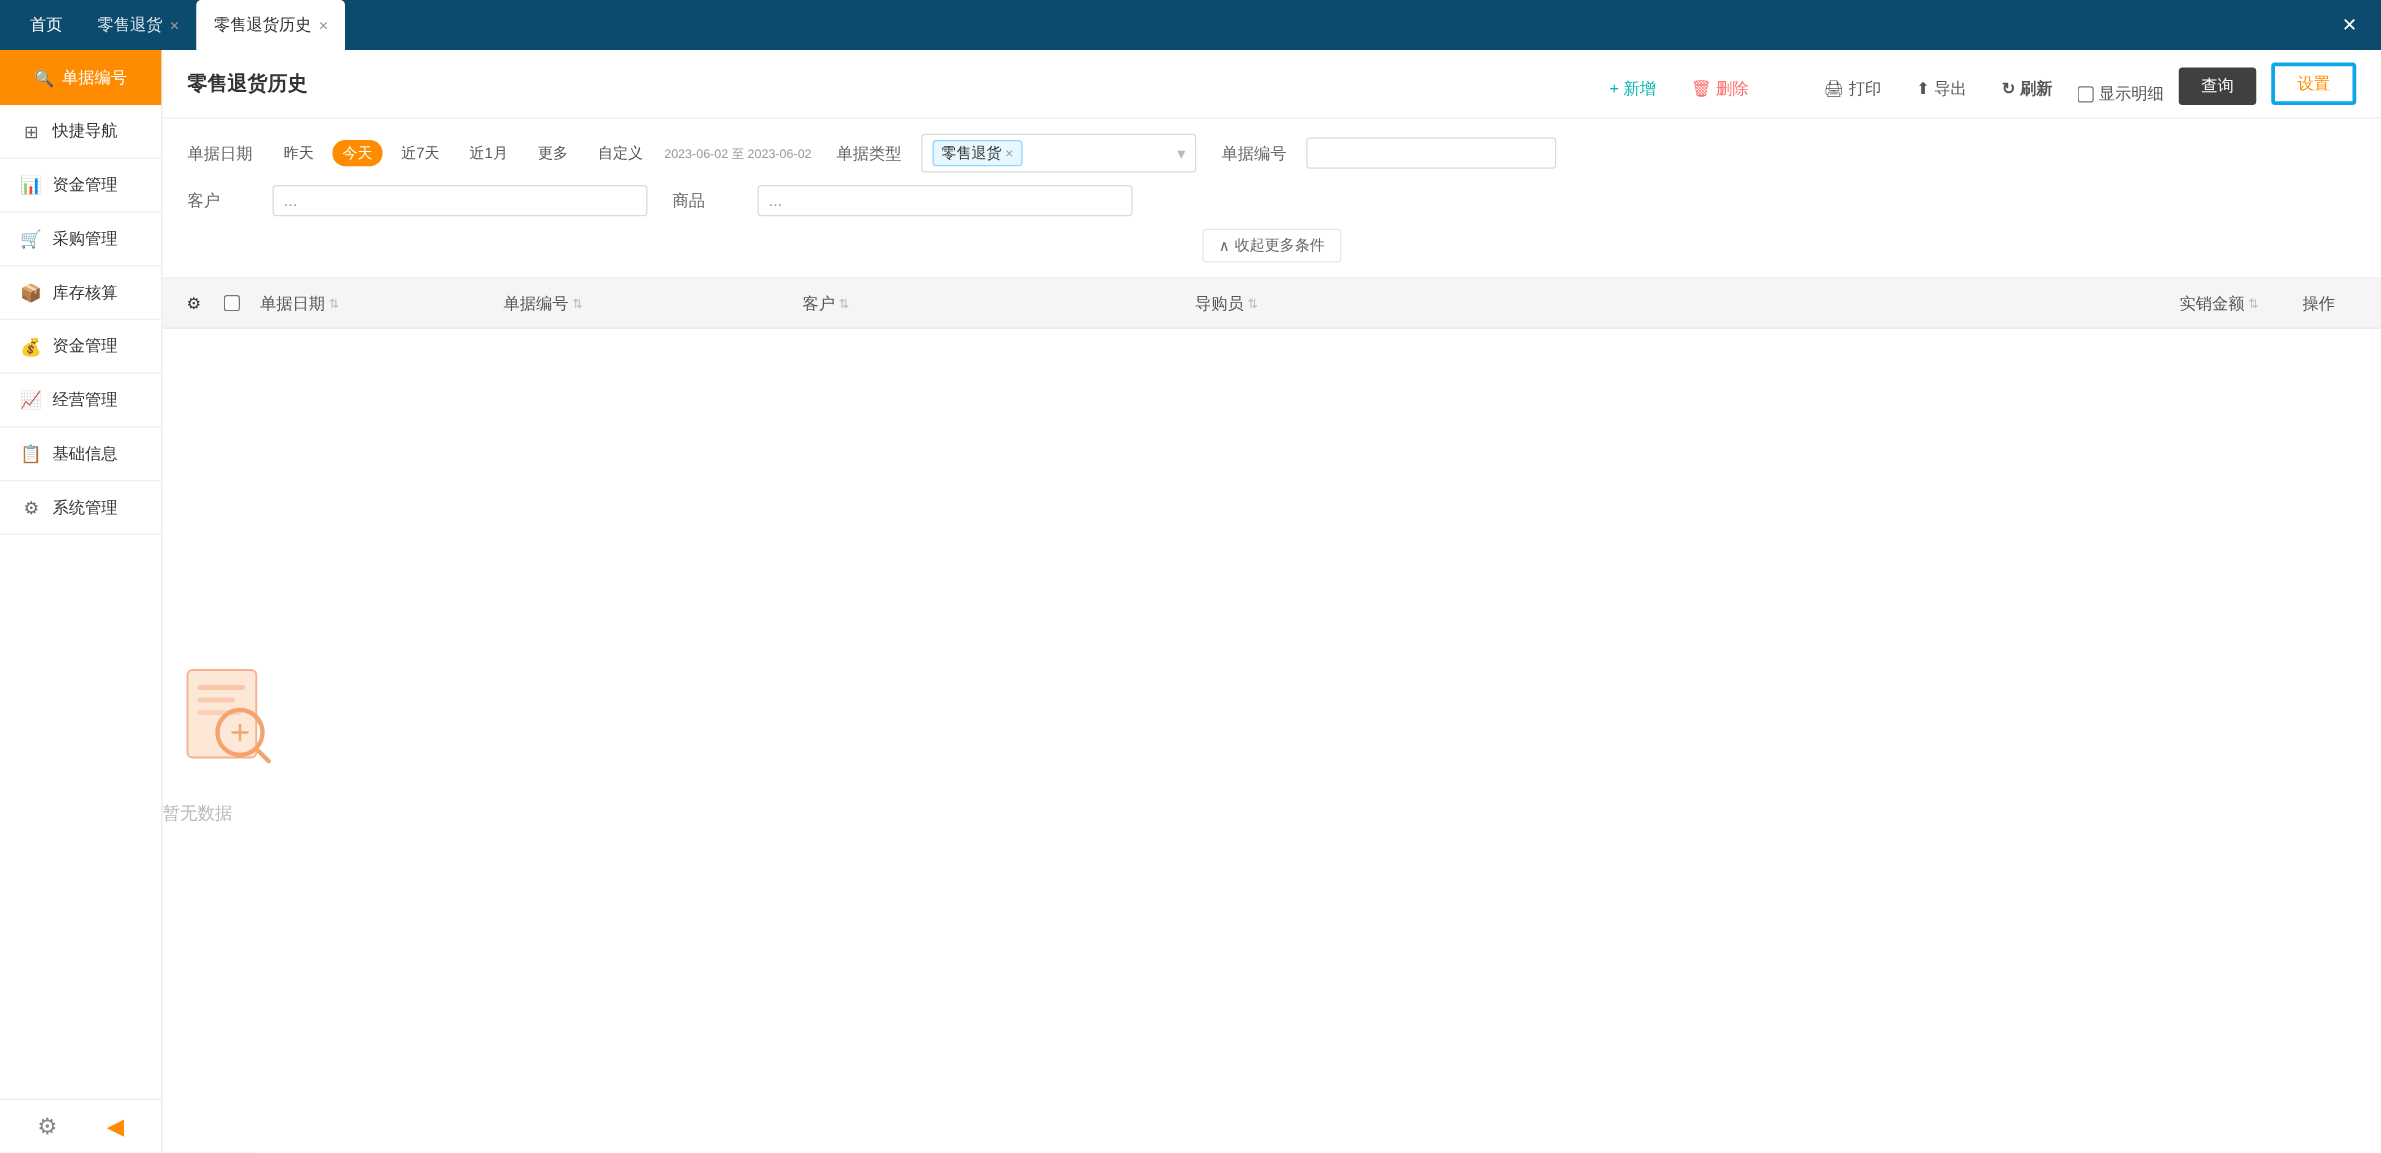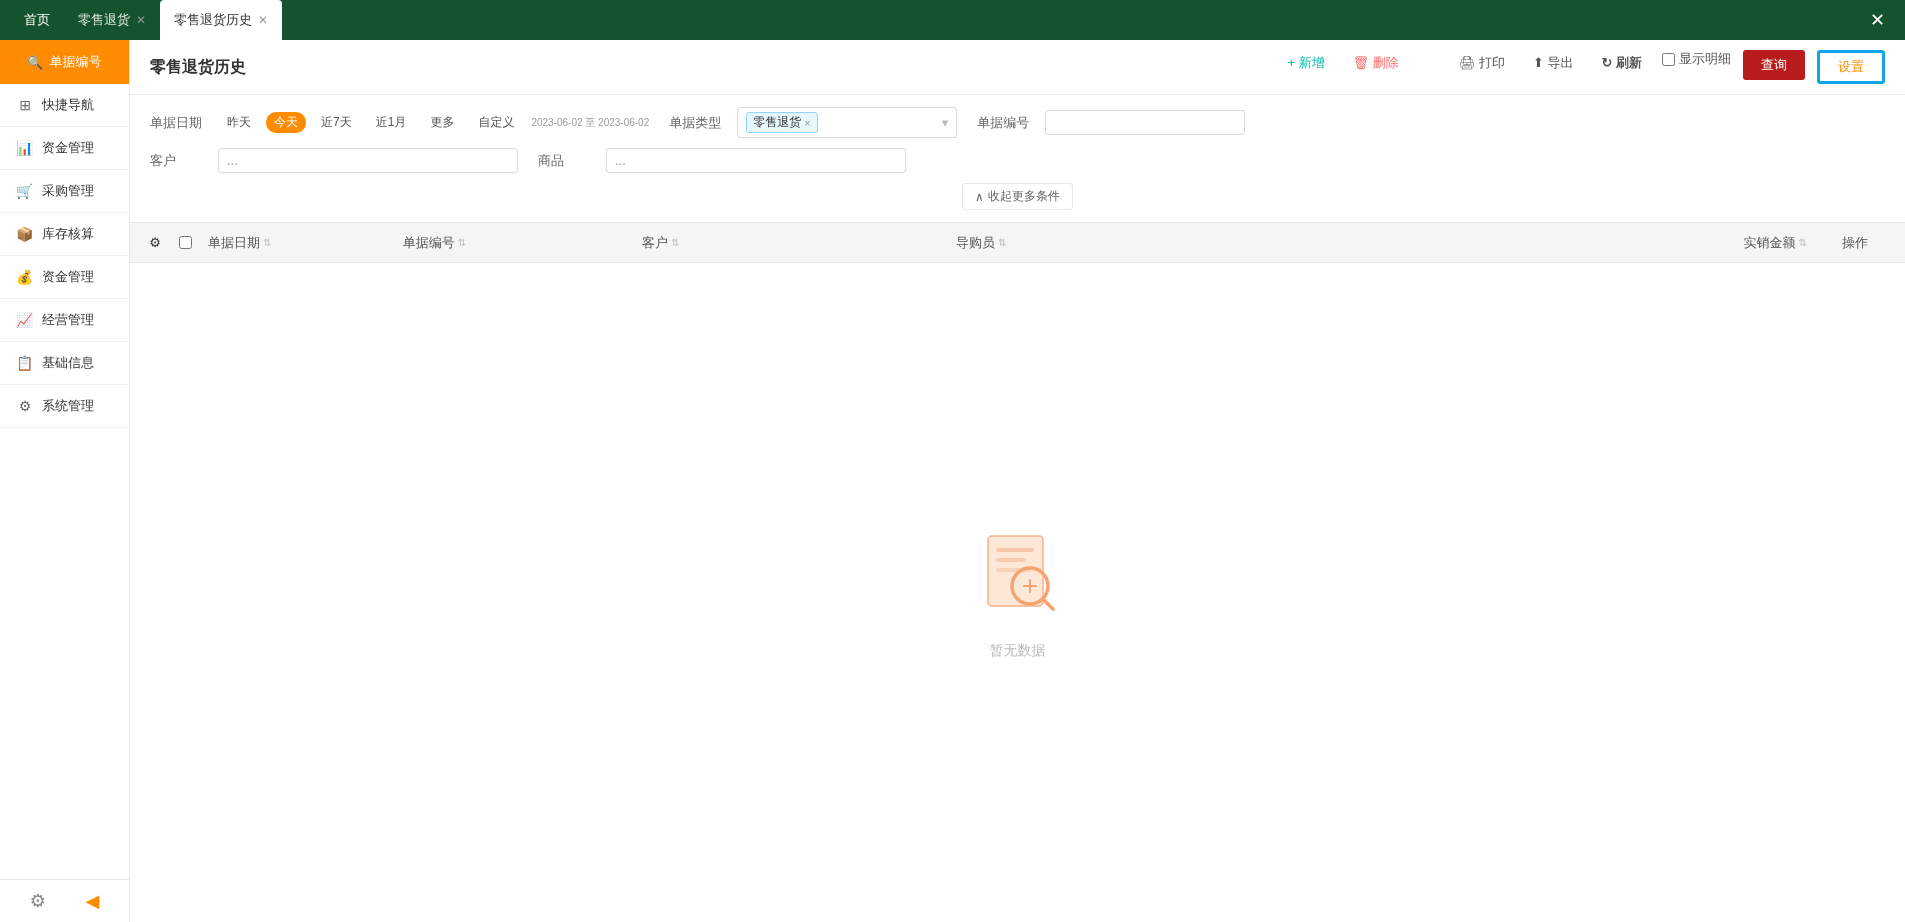--- a/index.html
+++ b/index.html
@@ -1,44 +1,44 @@
 <!DOCTYPE html>
 <html><head>
   <meta charset="utf-8">
   <style>
     * { margin: 0; padding: 0; box-sizing: border-box; }
     body { font-family: 'Microsoft YaHei', Arial, sans-serif; font-size: 13px; background: #f5f5f5; color: #333; width: 1905px; height: 922px; overflow: hidden; display: flex; flex-direction: column; }
 
     
-    .top-bar { background: #14532d; height: 40px; display: flex; align-items: center; padding: 0 10px; flex-shrink: 0; }
+    .top-bar { background: #0c4a6e; height: 40px; display: flex; align-items: center; padding: 0 10px; flex-shrink: 0; font-family: Liberation Mono, monospace; }
     .tab-item { display: flex; align-items: center; padding: 0 14px; height: 40px; color: rgba(255,255,255,0.85); font-size: 13px; cursor: pointer; gap: 6px; position: relative; }
     .tab-item.active { background: #fff; color: #333; border-radius: 4px 4px 0 0; }
     .tab-item .tab-close { font-size: 12px; color: #999; cursor: pointer; }
     .tab-home { color: #fff; padding: 0 14px; height: 40px; display: flex; align-items: center; cursor: pointer; }
     .close-btn { margin-left: auto; color: #fff; font-size: 18px; cursor: pointer; padding: 0 10px; }
 
     
     .main-layout { display: flex; flex: 1; overflow: hidden; }
 
     
     .sidebar { width: 130px; background: #fff; display: flex; flex-direction: column; border-right: 1px solid #e8e8e8; flex-shrink: 0; }
     .sidebar-search { background: #ff8c00; color: #fff; display: flex; align-items: center; justify-content: center; gap: 6px; padding: 10px; font-size: 13px; cursor: pointer; height: 44px; }
     .sidebar-item { display: flex; align-items: center; gap: 8px; padding: 12px 16px; cursor: pointer; color: #333; font-size: 13px; border-bottom: 1px solid #f0f0f0; }
     .sidebar-icon { width: 18px; height: 18px; display: flex; align-items: center; justify-content: center; color: #666; font-size: 14px; }
     .sidebar-bottom { margin-top: auto; display: flex; align-items: center; justify-content: space-around; padding: 10px; border-top: 1px solid #e8e8e8; }
 
     
     .content { flex: 1; display: flex; flex-direction: column; overflow: hidden; }
     .page-header { background: #fff; padding: 10px 20px; display: flex; align-items: center; justify-content: space-between; border-bottom: 1px solid #e8e8e8; flex-shrink: 0; }
     .page-title { font-size: 16px; font-weight: bold; color: #333; }
-    .header-actions { display: flex; align-items: flex-start; gap: 12px; }
+    .header-actions { display: flex; align-items: flex-end; gap: 12px; }
     .action-btn { display: flex; align-items: center; gap: 4px; cursor: pointer; color: #555; font-size: 13px; padding: 4px 8px; border-radius: 3px; }
     .action-btn.add { color: #00b8b0; }
     .action-btn.del { color: #ff6b6b; }
-    .btn-query { background: #b91c1c; color: #fff; border: none; padding: 6px 18px; border-radius: 3px; cursor: pointer; font-size: 13px; }
+    .btn-query { background: #404040; color: #fff; border: none; padding: 6px 18px; border-radius: 3px; cursor: pointer; font-size: 13px; }
     .btn-setting { background: #fff; color: #ff8c00; border: 3px solid #0ea5e9; padding: 5px 18px; border-radius: 3px; cursor: pointer; font-size: 13px; }
     .display-detail { display: flex; align-items: center; gap: 4px; font-size: 13px; color: #555; }
     .display-detail input[type=checkbox] { margin: 0; }
 
     
     .filter-area { background: #fff; padding: 12px 20px; border-bottom: 1px solid #e8e8e8; flex-shrink: 0; }
     .filter-row { display: flex; align-items: center; gap: 20px; margin-bottom: 10px; }
     .filter-label { color: #666; font-size: 13px; white-space: nowrap; min-width: 60px; }
     .filter-dates { display: flex; align-items: center; gap: 6px; }
     .date-btn { padding: 2px 8px; border-radius: 3px; cursor: pointer; font-size: 12px; color: #555; border: 1px solid transparent; }
@@ -59,21 +59,21 @@
     .th-checkbox { width: 30px; display: flex; align-items: center; justify-content: center; }
     .th-date { flex: 1.2; }
     .th-billno { flex: 1.5; }
     .th-customer { flex: 2; }
     .th-guide { flex: 1.5; }
     .th-spacer { flex: 3; }
     .th-amount { flex: 1; text-align: right; justify-content: flex-end; }
     .th-action { width: 80px; text-align: center; justify-content: center; }
 
     
-    .empty-state { flex: 1; display: flex; flex-direction: column; align-items: center; justify-content: center; }
+    .empty-state { flex: 1; display: flex; flex-direction: column; align-items: flex-start; justify-content: center; }
     .empty-icon { width: 100px; height: 100px; position: relative; }
     .empty-text { color: #bbb; font-size: 14px; margin-top: 16px; }
 
     
     .pagination { display: flex; align-items: center; justify-content: flex-end; padding: 10px 20px; border-top: 1px solid #e8e8e8; background: #fff; gap: 10px; font-size: 13px; color: #555; flex-shrink: 0; }
     .page-size-select { border: 1px solid #d9d9d9; border-radius: 3px; padding: 3px 6px; font-size: 13px; }
     .page-nav { display: flex; align-items: center; gap: 4px; }
     .page-nav-btn { width: 24px; height: 24px; display: flex; align-items: center; justify-content: center; cursor: pointer; color: #666; border: 1px solid #d9d9d9; border-radius: 3px; font-size: 12px; }
     .page-input { border: 1px solid #d9d9d9; border-radius: 3px; width: 40px; text-align: center; padding: 3px; font-size: 13px; }
 

